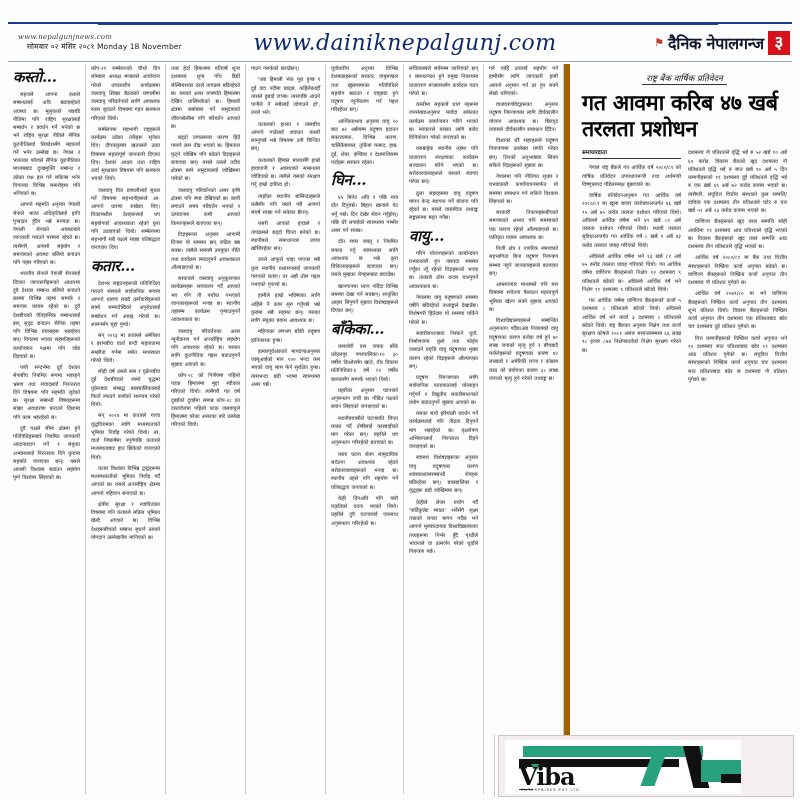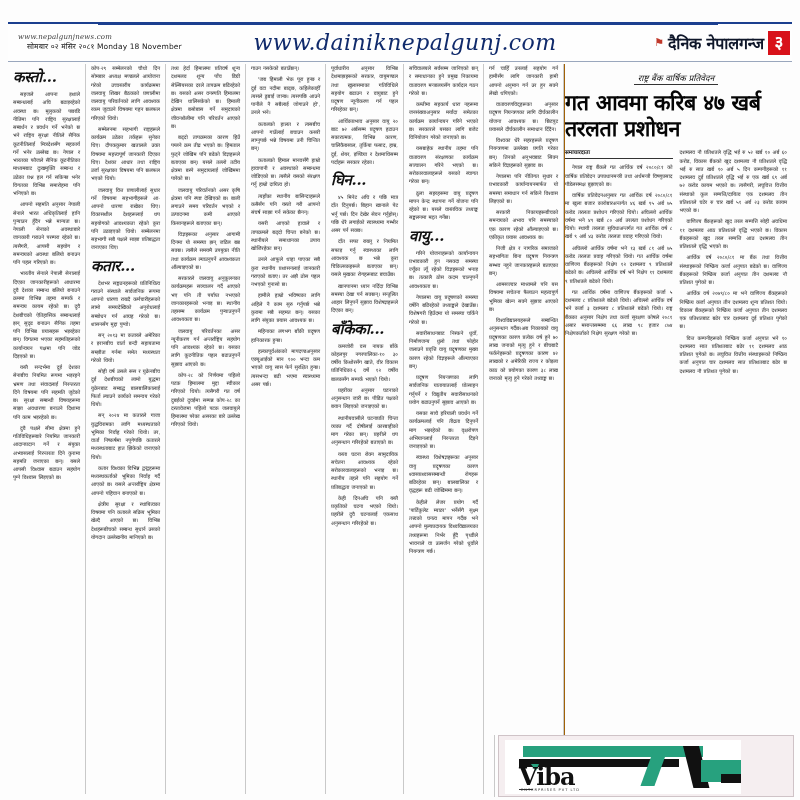--- a/index.html
+++ b/index.html
@@ -105,21 +105,21 @@
     overflow: hidden;
   }
   .col:last-child { border-right: none; }
   .c1 { width: 78px; }
   .c2 { width: 80px; }
   .c3 { width: 80px; }
   .c4 { width: 80px; }
   .c5 { width: 78px; }
   .c6 { width: 80px; }
   .c7 { width: 80px; }
-  .c8 { width: 228px; border-left: 1px solid #a16207; padding-left: 0; }
+  .c8 { width: 228px; border-left: 6px solid #a16207; padding-left: 12px; }
 
   
   .sec-head {
     font-family: "DejaVu Serif", "Liberation Serif", serif;
     font-style: italic;
     font-weight: bold;
     font-size: 15px;
     color: #111;
     margin: 2px 0 4px 0;
     letter-spacing: -.3px;

